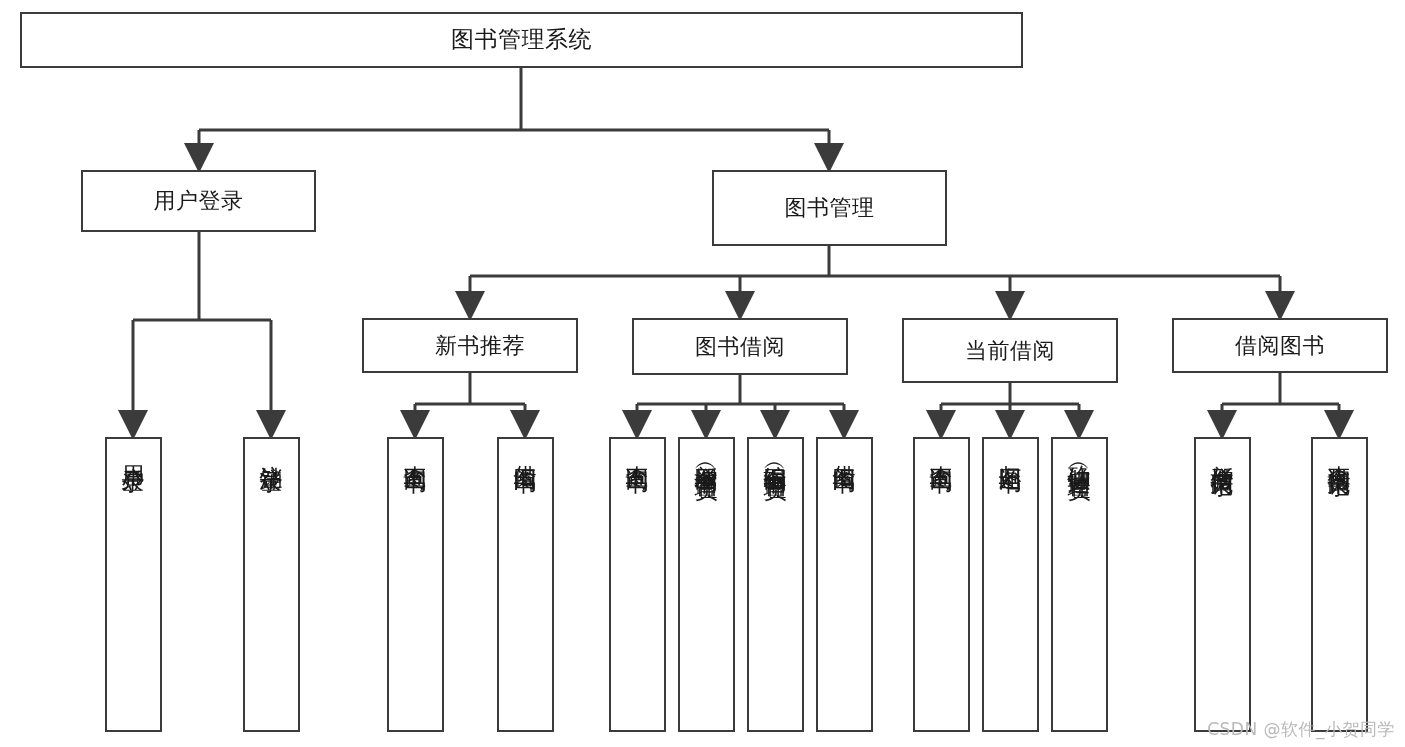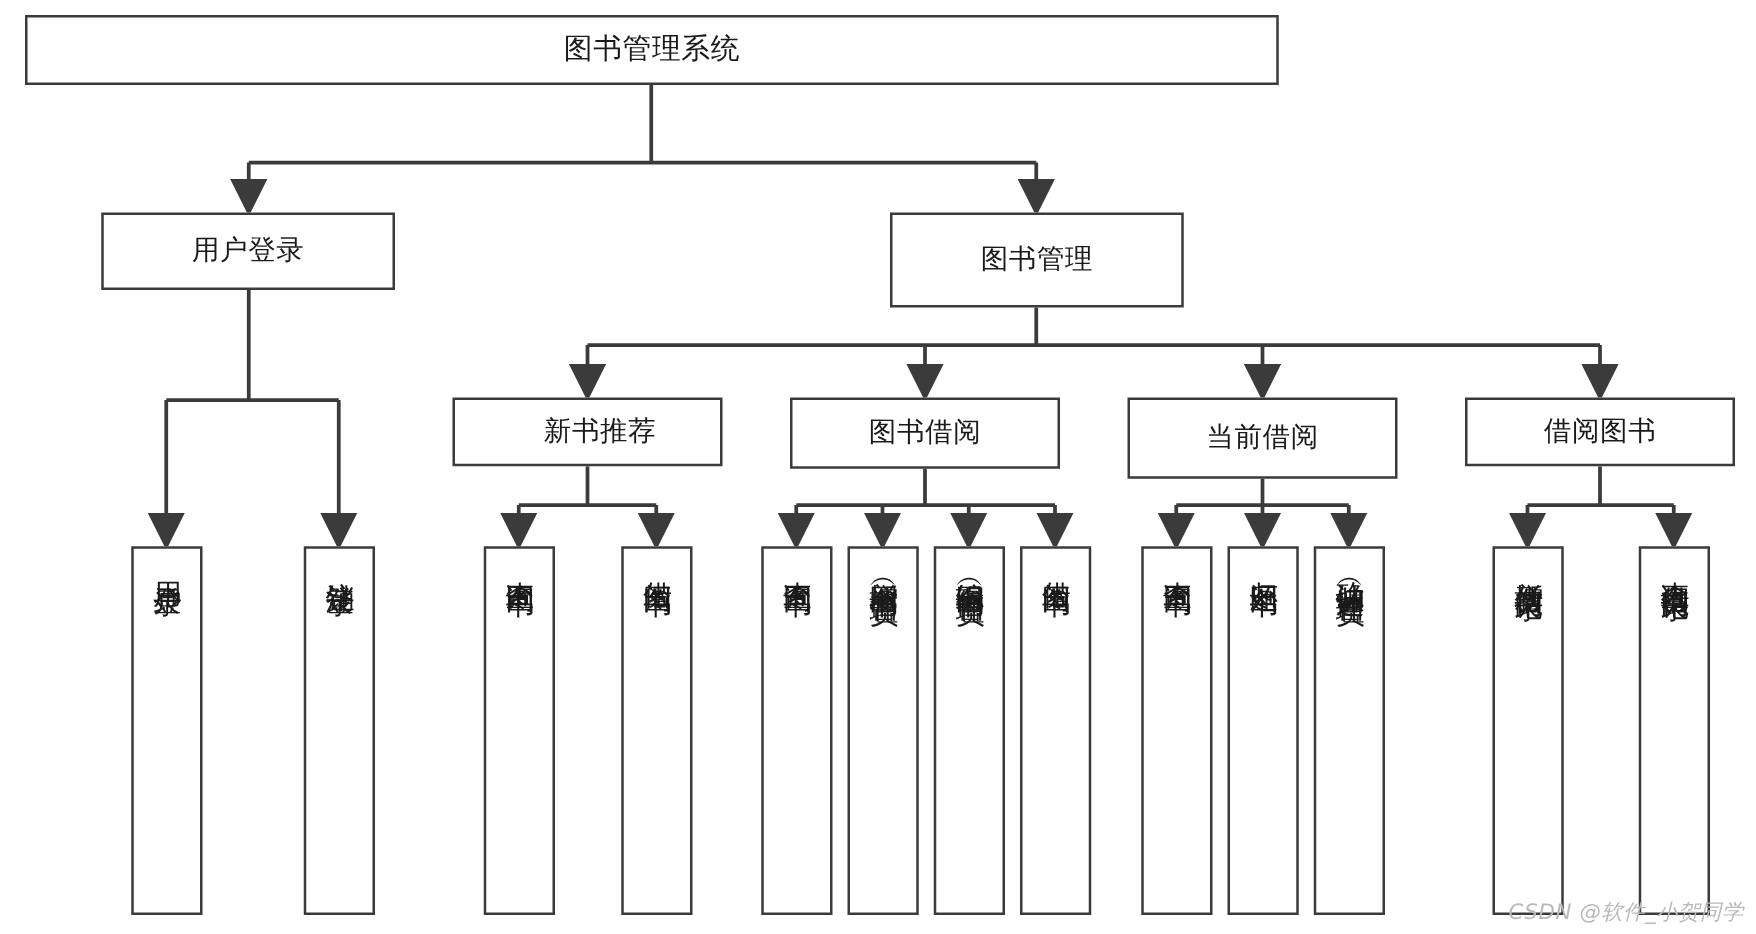--- a/index.html
+++ b/index.html
@@ -64,21 +64,20 @@
     white-space: nowrap;
   }
   .watermark {
     position: absolute;
     right: 10px;
     bottom: 6px;
     font-size: 17px;
     color: #b9b9b9;
     white-space: nowrap;
     letter-spacing: 0.5px;
-    font-style: italic;
   }
 </style>
 </head>
 <body>
 
 <div id="canvas">
 
   <svg class="edges" viewBox="0 0 1405 747">
     <defs>
       <marker id="arrow" markerWidth="10" markerHeight="10" refX="5" refY="5" orient="auto" markerUnits="strokeWidth">

